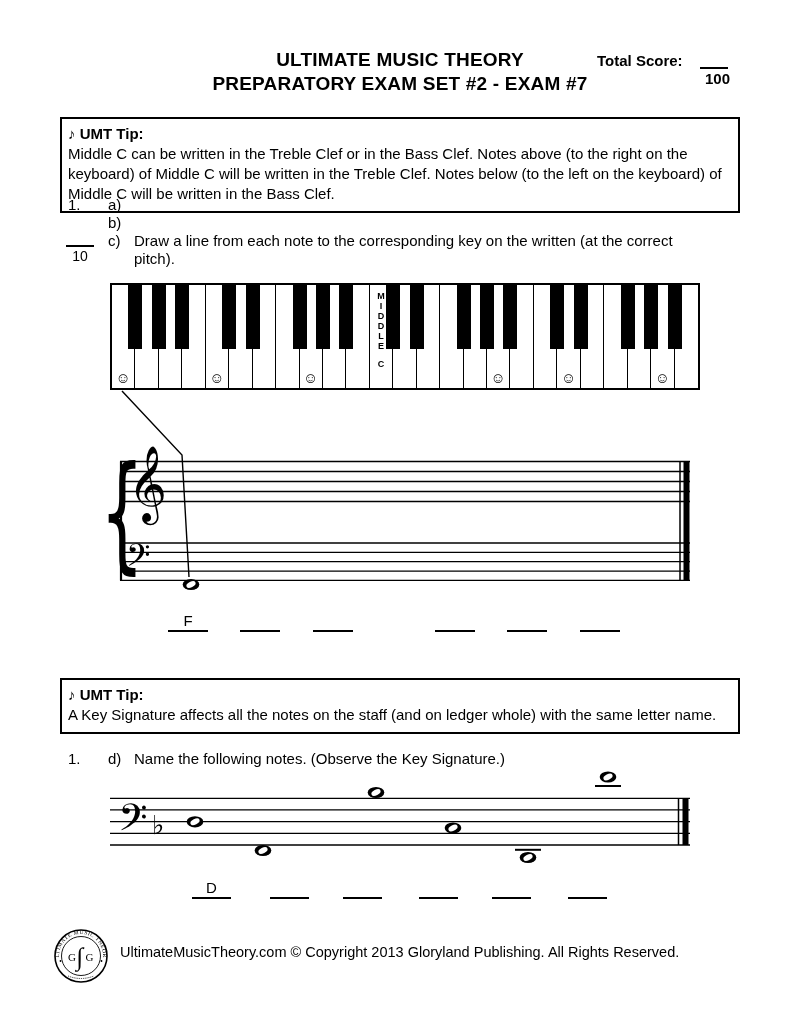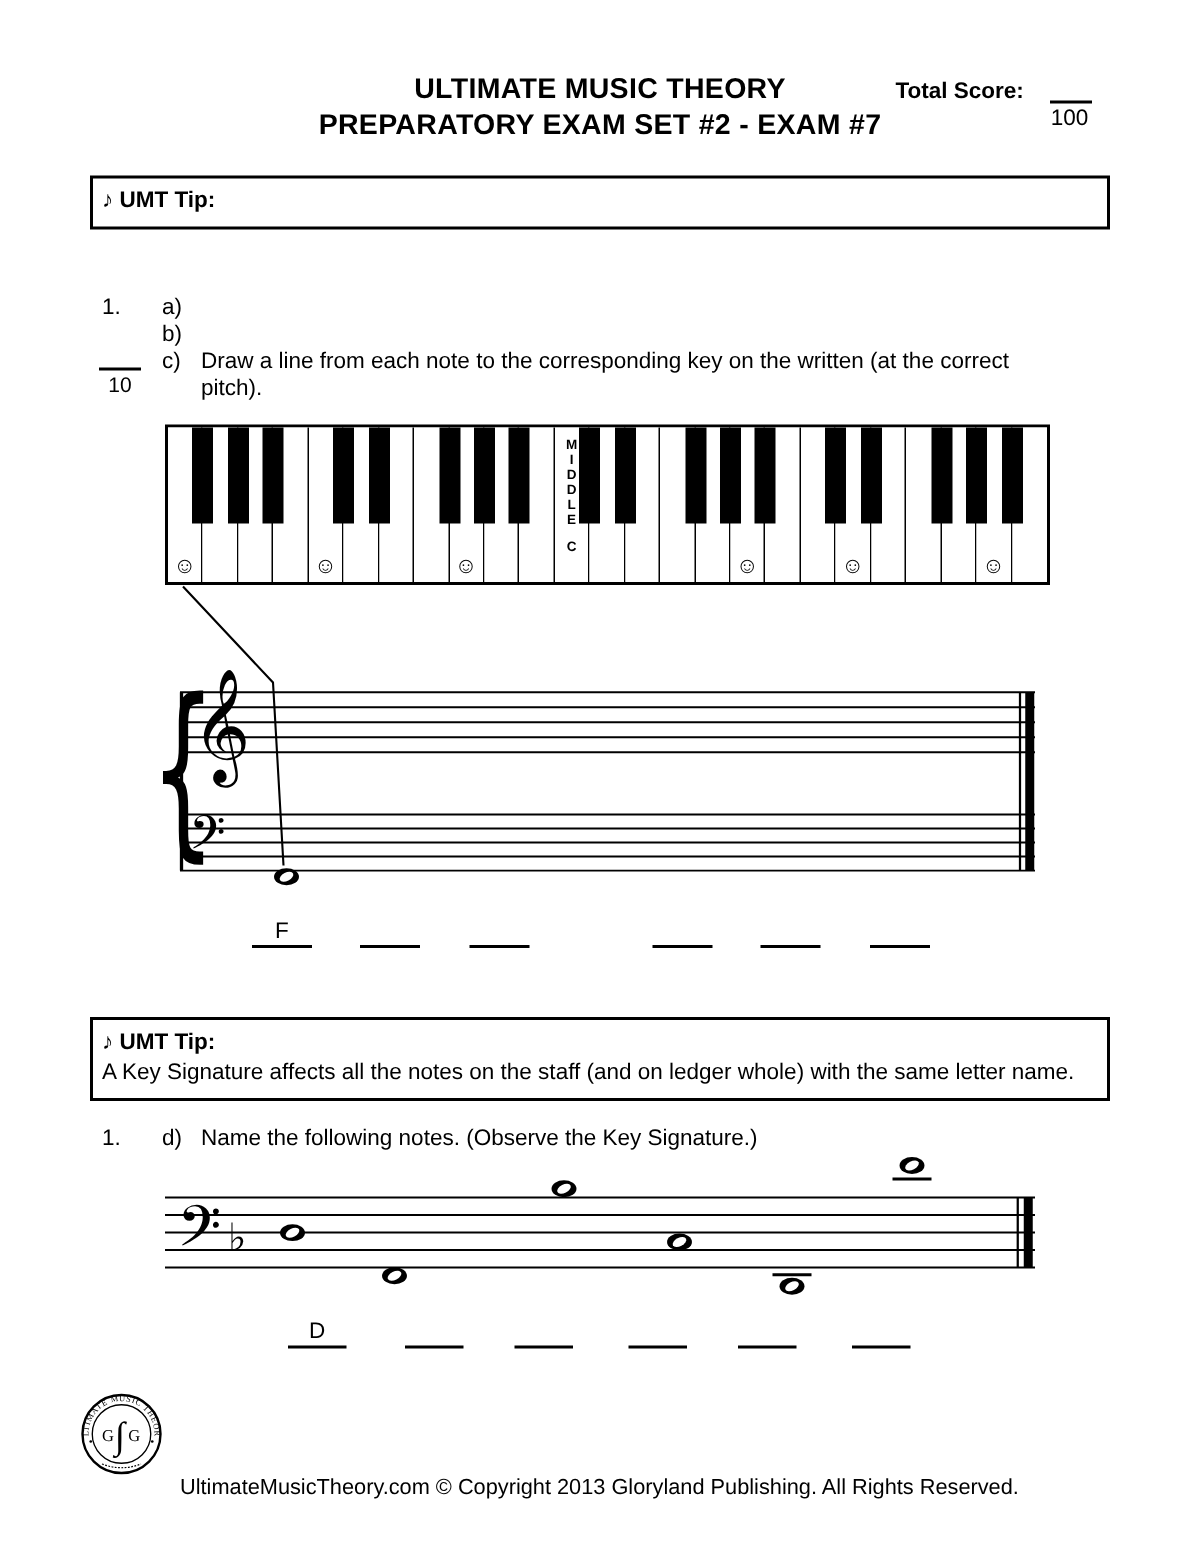--- a/index.html
+++ b/index.html
@@ -3,59 +3,60 @@
 <meta charset="utf-8">
 <style>
   html,body{margin:0;padding:0;background:#fff;}
   #page{position:relative;width:800px;height:1028px;background:#fff;overflow:hidden;
         font-family:"Liberation Sans",sans-serif;color:#000;}
   .abs{position:absolute;}
   .title{left:100px;width:600px;text-align:center;font-size:19px;font-weight:bold;letter-spacing:.2px;}
   #title1{top:49px;} #title2{top:73px;}
   #tslabel{left:597px;top:52px;font-size:15px;font-weight:bold;}
   #tsblank{left:700px;top:50px;width:28px;height:17px;border-bottom:2px solid #000;}
-  #tsdenom{left:696px;top:70px;width:34px;text-align:center;font-size:15px;font-weight:normal;}
+  #tsdenom{left:696px;top:70px;width:34px;text-align:right;font-size:15px;font-weight:bold;}
   .tipbox{left:60px;width:664px;border:2px solid #000;padding:5px 6px 7px 6px;display:flex;font-size:15px;line-height:1.33;flex-direction:column;}
   #tip1{top:117px;} #tip2{top:678px;}
   .tiplabel{flex:none;font-weight:bold;margin-right:8px;white-space:nowrap;}
   .tiptext{flex:1;}
   .qrow{left:68px;display:flex;font-size:15px;line-height:1.22;}
   #qa{top:196px;} #qb{top:214px;} #qc{top:232px;} #qd{top:750px;}
   .qnum{flex:none;width:40px;}
   .qletter{flex:none;width:26px;}
   .qtext{flex:none;width:580px;}
   #score10{left:66px;top:245px;width:28px;text-align:center;font-size:14px;border-top:2px solid #000;padding-top:1px;}
   #keyboard{left:110px;top:283px;width:586px;height:103px;border:2px solid #000;background:#fff;}
   .wkey{position:absolute;top:0;height:103px;background:#fff;border-right:1px solid #000;box-sizing:border-box;}
   .wkey.last{border-right:none;}
   .bkey{position:absolute;top:0;width:14px;height:64px;background:#000;z-index:2;}
   .smiley{position:absolute;bottom:2px;left:0;right:0;text-align:center;font-size:15px;line-height:16px;}
   .midc{position:absolute;top:6px;left:0;right:0;display:flex;flex-direction:column;align-items:center;
         font-size:9px;font-weight:bold;line-height:10px;}
   .midc span.cgap{margin-top:8px;}
   .blank{position:absolute;border-bottom:2px solid #000;height:0;}
   .given{position:absolute;text-align:center;font-size:15px;}
-  #footer-text{left:120px;top:984px;font-size:14.5px;text-align:right;}
+  #footer-text{left:120px;top:944px;font-size:14.5px;text-align:right;}
   #logo{left:52px;top:925px;}
   #music-svg{position:absolute;left:0;top:0;pointer-events:none;}
 </style>
 </head>
 <body>
 
 <div id="page">
 
   <div class="abs title" id="title1">ULTIMATE MUSIC THEORY</div>
   <div class="abs title" id="title2">PREPARATORY EXAM SET #2 - EXAM #7</div>
 
   <div class="abs" id="tslabel">Total Score:</div>
   <div class="abs" id="tsblank"></div>
   <div class="abs" id="tsdenom">100</div>
 
   <div class="abs tipbox" id="tip1">
     <div class="tiplabel"><span>♪</span> <span>UMT Tip:</span></div>
+    <div class="tiptext">Middle C can be written in the Treble Clef or in the Bass Clef.  Notes above (to the right on the keyboard) of Middle C will be written in the Treble Clef.  Notes below (to the left on the keyboard) of Middle C will be written in the Bass Clef.</div>
   </div>
 
   <div class="abs qrow" id="qa">
     <div class="qnum">1.</div>
     <div class="qletter">a)</div>
   </div>
   <div class="abs qrow" id="qb">
     <div class="qnum"></div>
     <div class="qletter">b)</div>
   </div>

